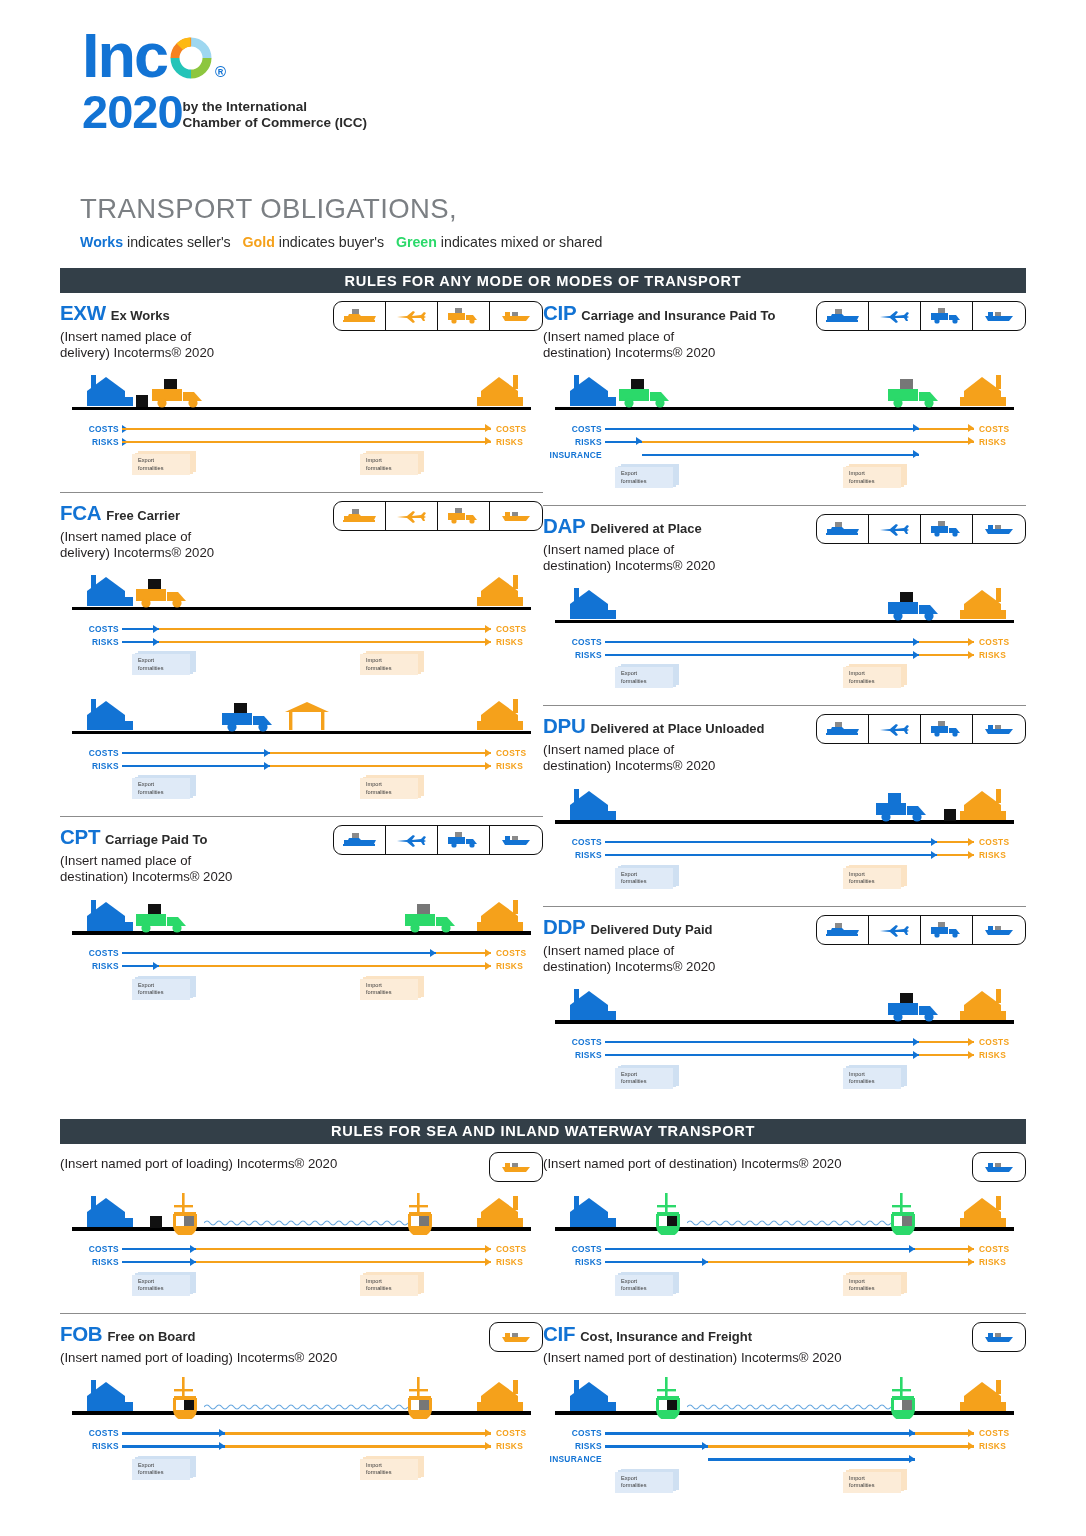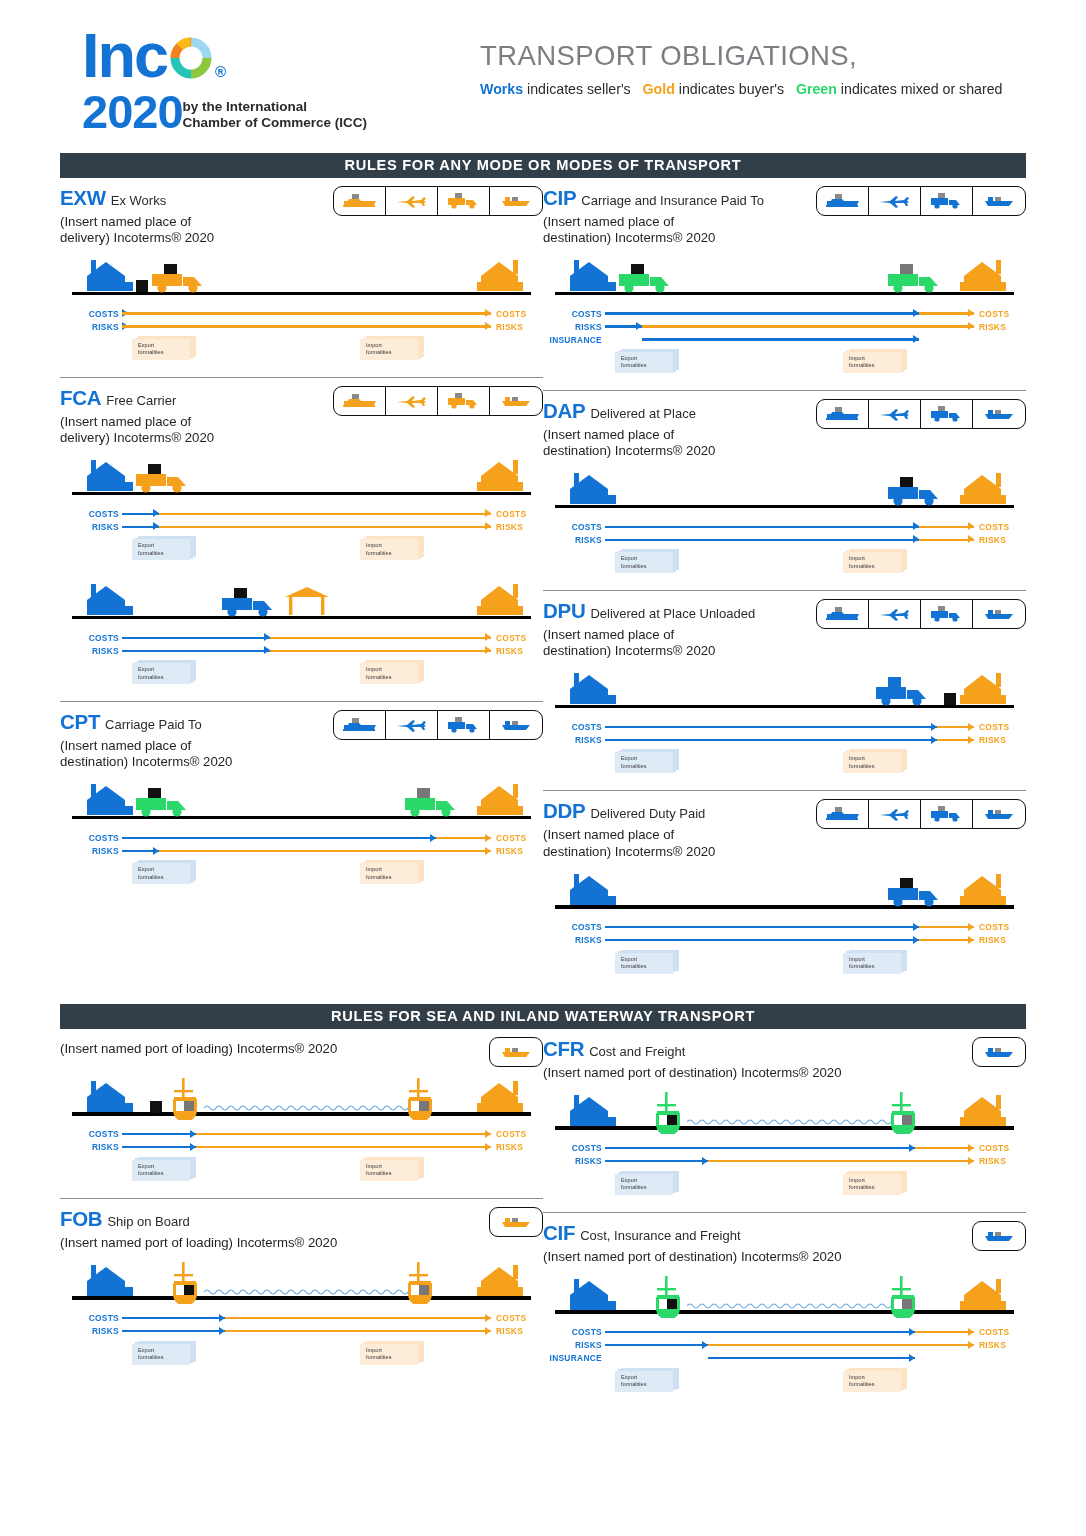--- a/index.html
+++ b/index.html
@@ -6,33 +6,33 @@
   body {
     width:1086px; height:1536px;
     background:#ffffff;
     font-family:"Liberation Sans", sans-serif;
     color:#231f20;
     position:relative;
     overflow:hidden;
   }
 
   
-  .header { display:flex; align-items:flex-start; padding:26px 60px 0 60px; }
+  .header { display:flex; align-items:flex-start; padding:26px 60px 0 60px;flex-direction:column; }
   .logo-block { width:400px; padding-left:22px; }
   .logo-row1 { display:flex; align-items:baseline; font-size:63px; font-weight:bold;
                color:#1273d4; letter-spacing:-2px; line-height:0.95; position:relative; }
   .logo-o { display:inline-block; width:46px; height:46px; position:relative; top:4px; margin:0 1px; }
   .reg { font-size:15px; vertical-align:super; color:#1273d4; font-weight:bold; }
   .logo-row2 { display:flex; align-items:flex-end; margin-top:2px; }
   .logo-2020 { font-size:47px; font-weight:bold; color:#1273d4; letter-spacing:-1px; line-height:1; }
   .logo-by { padding-bottom:3px; font-size:13.5px; font-weight:bold;
              color:#2b2b2b; line-height:1.22; }
 
   .title-block { margin-left:20px; padding-top:14px; }
-  .main-title { font-size:27.5px; color:#7b7f83; line-height:1.17; letter-spacing:0.4px; font-weight:400; }
+  .main-title { font-size:27.5px; color:#7b7f83; line-height:1.17; letter-spacing:0.4px; font-weight:400;margin-top:44px; }
   .legend { margin-top:9px; font-size:14.2px; color:#2b2b2b; white-space:nowrap; }
   .legend b { font-weight:bold; }
   .lg-blue { color:#1273d4; }
   .lg-gold { color:#f5a11b;text-align:right; }
   .lg-green { color:#2bd96a; }
 
   
   .banner {
     margin:18px 60px 0 60px; height:25px; background:#333f48;
     color:#fff; font-size:14.6px; font-weight:bold; letter-spacing:0.7px;
@@ -44,21 +44,21 @@
   .columns { display:flex; padding:0 60px; }
   .col { width:483px; }
   .col.right { margin-left:0px; }
 
   .rule { padding:8px 0 0 0; position:relative; }
   .rule + .rule { border-top:1.6px solid #8c8c8c; margin-top:7px; }
 
   .rule-head { display:flex; align-items:flex-start; position:relative; }
   .rule-titles { flex:1; }
   .rule-code { font-size:20.5px; font-weight:bold; color:#1273d4; letter-spacing:-0.3px; }
-  .rule-name { font-size:13px; font-weight:normal; color:#2b2b2b; margin-left:5px; }
+  .rule-name { font-size:13px; font-weight:bold; color:#2b2b2b; margin-left:5px; }
   .rule-sub { font-size:13.2px; color:#231f20; line-height:1.22; margin-top:4px; }
 
   
   .modes {
     display:flex; border:1.6px solid #111; border-radius:9px; overflow:hidden;
     height:30px; background:#fff; flex:none;
   }
   .modes .cell { width:52px; display:flex; align-items:center; justify-content:center;
                  border-right:1.3px solid #111; }
   .modes .cell:last-child { border-right:none; }
@@ -1003,21 +1003,21 @@
       <div class="sheet s2"></div>
       <div class="sheet s1"></div>
       <div class="txt">Import<br>formalities</div>
     </div>
   </div>
       </div>
       <div class="rule">
     <div class="rule-head">
       <div class="rule-titles">
         <div>
-          <span class="rule-code">FOB</span><span class="rule-name">Ship on Board</span>
+          <span class="rule-code">FOB</span><span class="rule-name">Free on Board</span>
         </div>
         <div class="rule-sub">(Insert named port of loading) Incoterms® 2020</div>
       </div>
       <div class="modes single">
       <div class="cell">
               <svg width="34" height="16" viewBox="0 0 34 16">
                 <rect x="13" y="4" width="6" height="4" fill="#8a8a8a"></rect>
                 <path d="M3 8h28l-4 5H6z" fill="#f5a11b"></path>
                 <path d="M6 4h5v4H6z" fill="#f5a11b"></path>
               </svg>
@@ -1091,23 +1091,20 @@
       <div class="sheet s1"></div>
       <div class="txt">Import<br>formalities</div>
     </div>
   </div>
       </div>
     </div>
   <div class="col right" id="col-sea-right">
       <div class="rule">
     <div class="rule-head">
       <div class="rule-titles">
-        <div>
-          <span class="rule-code">CFR</span><span class="rule-name">Cost and Freight</span>
-        </div>
         <div class="rule-sub">(Insert named port of destination) Incoterms® 2020</div>
       </div>
       <div class="modes single">
       <div class="cell">
               <svg width="34" height="16" viewBox="0 0 34 16">
                 <rect x="13" y="4" width="6" height="4" fill="#8a8a8a"></rect>
                 <path d="M3 8h28l-4 5H6z" fill="#1273d4"></path>
                 <path d="M6 4h5v4H6z" fill="#1273d4"></path>
               </svg>
             </div>

